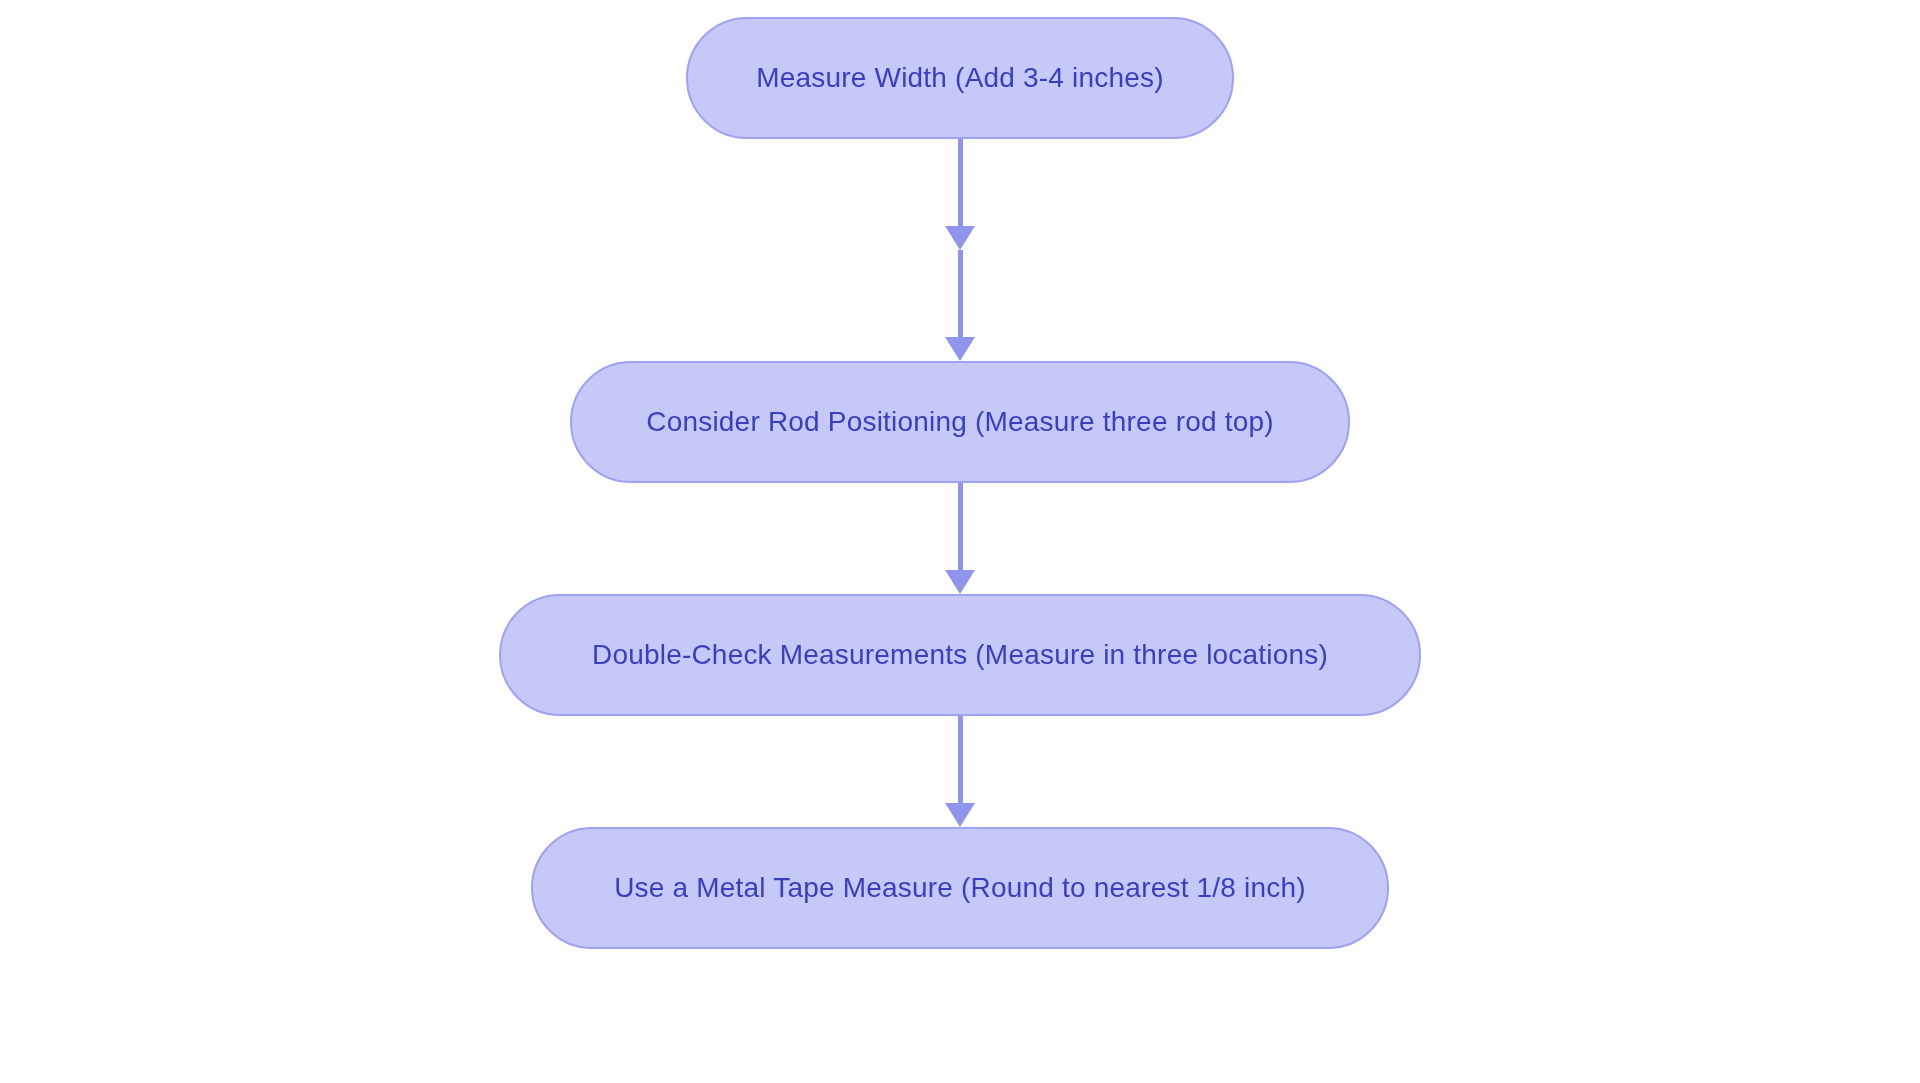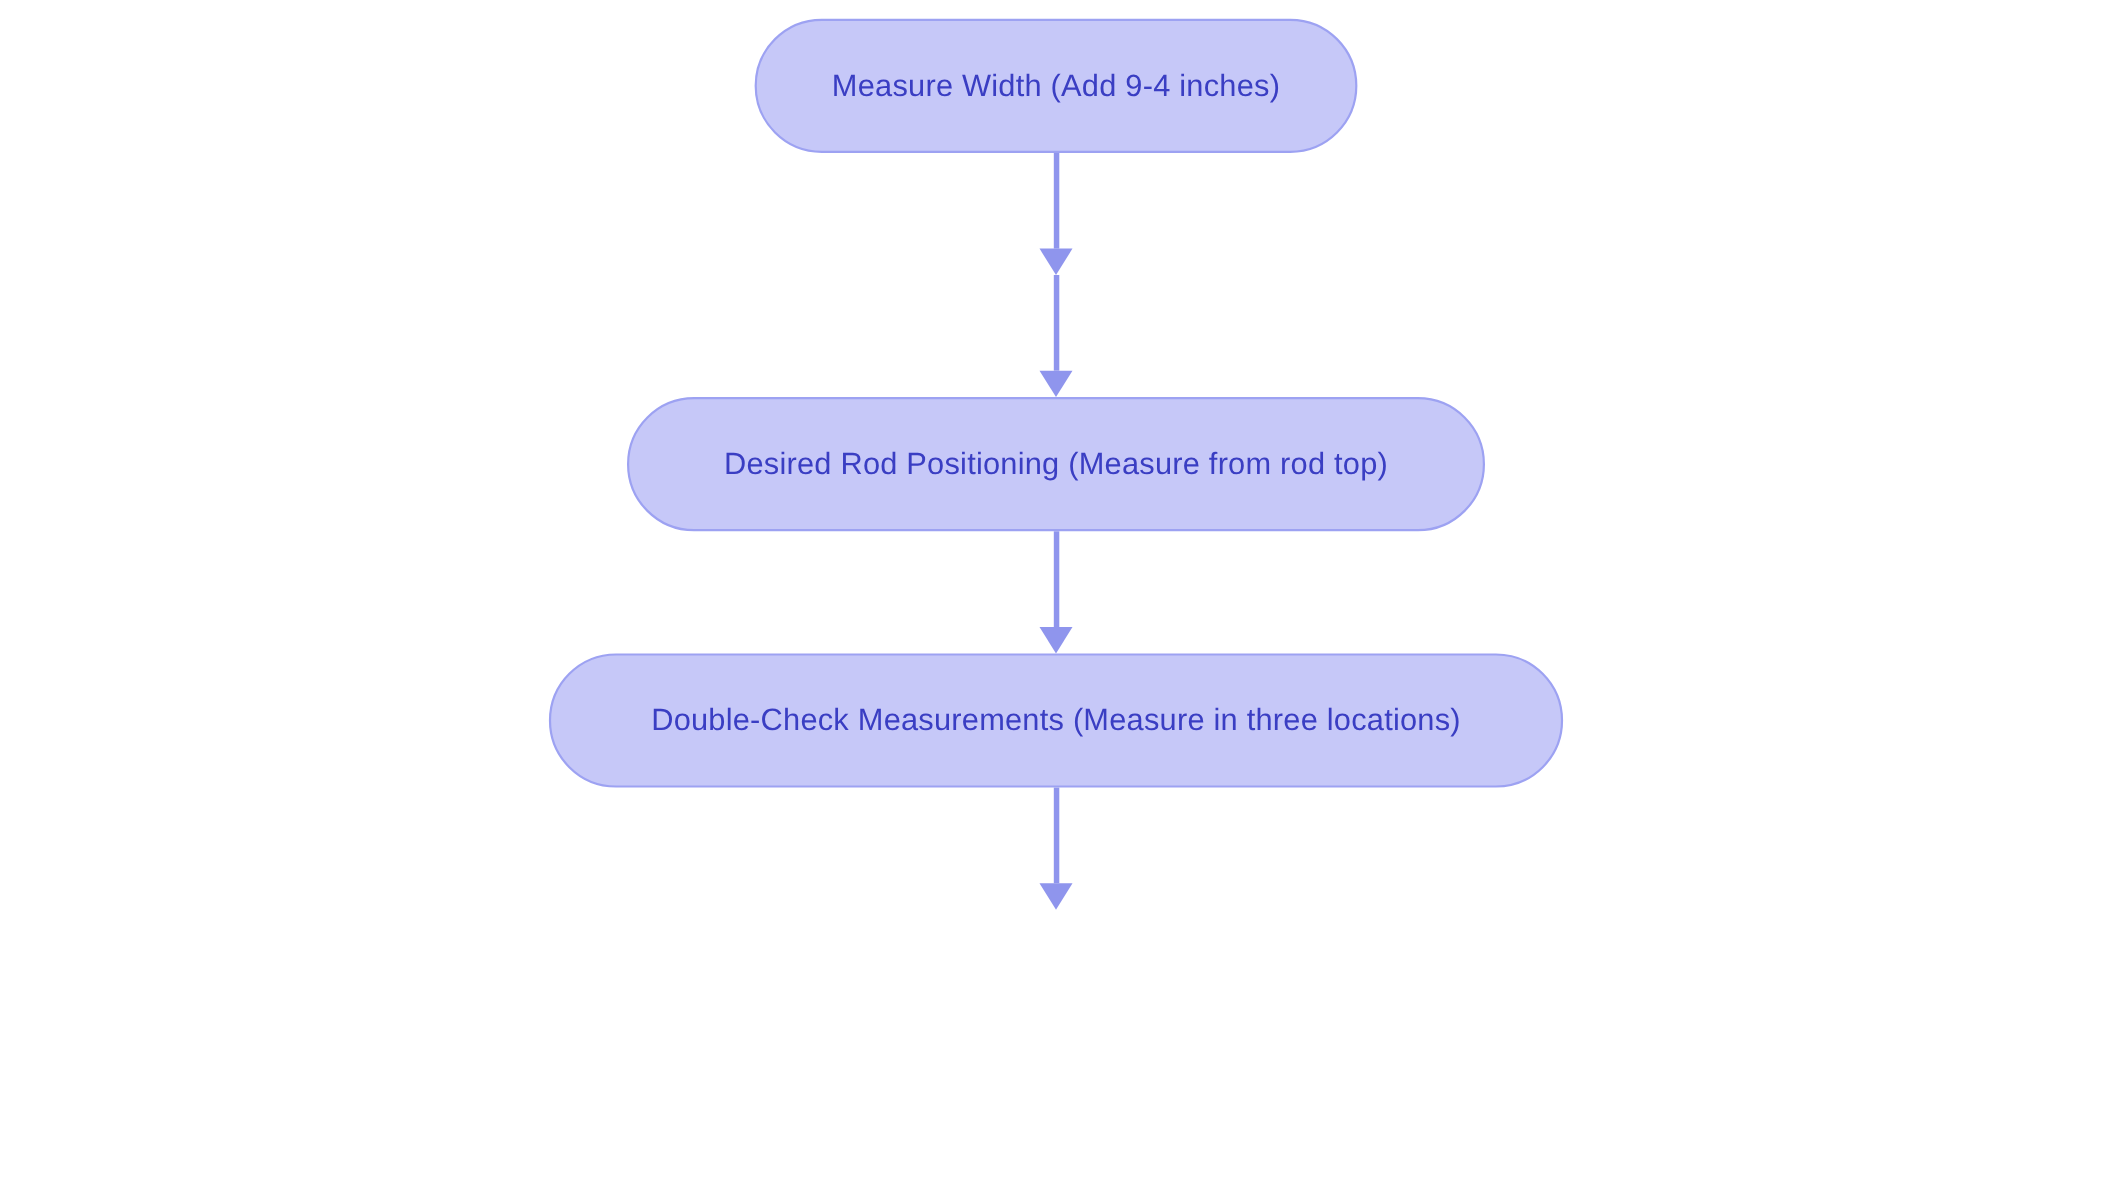--- a/index.html
+++ b/index.html
@@ -63,46 +63,49 @@
     border-right: 15px solid transparent;
     border-top: 24px solid var(--arrow, #8f95ed);
   }
 </style>
 </head>
 <body>
 
 <div class="canvas">
 
   <div class="node n0">
-    <span class="node-label">Measure Width (Add 9-4 inches)</span>
+    <span class="node-label">Measure Width (Add 3-4 inches)</span>
   </div>
 
   <div class="arrow">
     <div class="arrow-line"></div>
     <div class="arrow-head"></div>
   </div>
 
 
   <div class="arrow">
     <div class="arrow-line"></div>
     <div class="arrow-head"></div>
   </div>
 
   <div class="node n2">
-    <span class="node-label">Desired Rod Positioning (Measure from rod top)</span>
+    <span class="node-label">Consider Rod Positioning (Measure three rod top)</span>
   </div>
 
   <div class="arrow">
     <div class="arrow-line"></div>
     <div class="arrow-head"></div>
   </div>
 
   <div class="node n3">
     <span class="node-label">Double-Check Measurements (Measure in three locations)</span>
   </div>
 
   <div class="arrow">
     <div class="arrow-line"></div>
     <div class="arrow-head"></div>
   </div>
 
+  <div class="node n4">
+    <span class="node-label">Use a Metal Tape Measure (Round to nearest 1/8 inch)</span>
+  </div>
 
 </div>
 
 </body></html>

